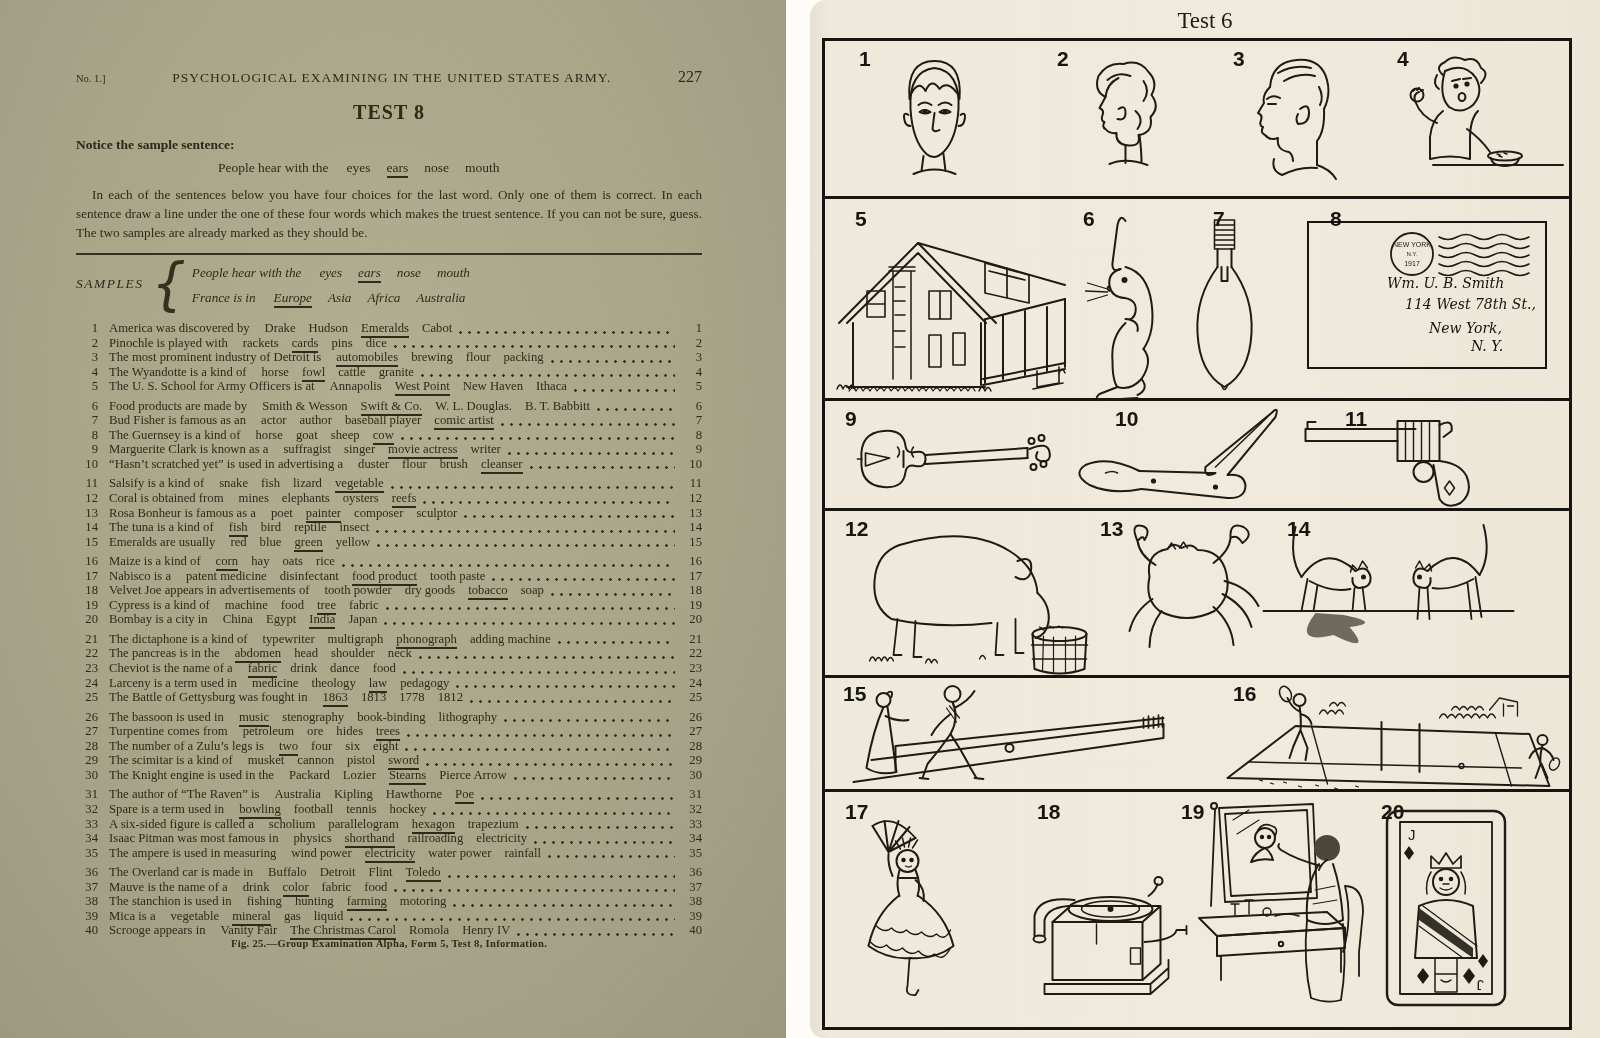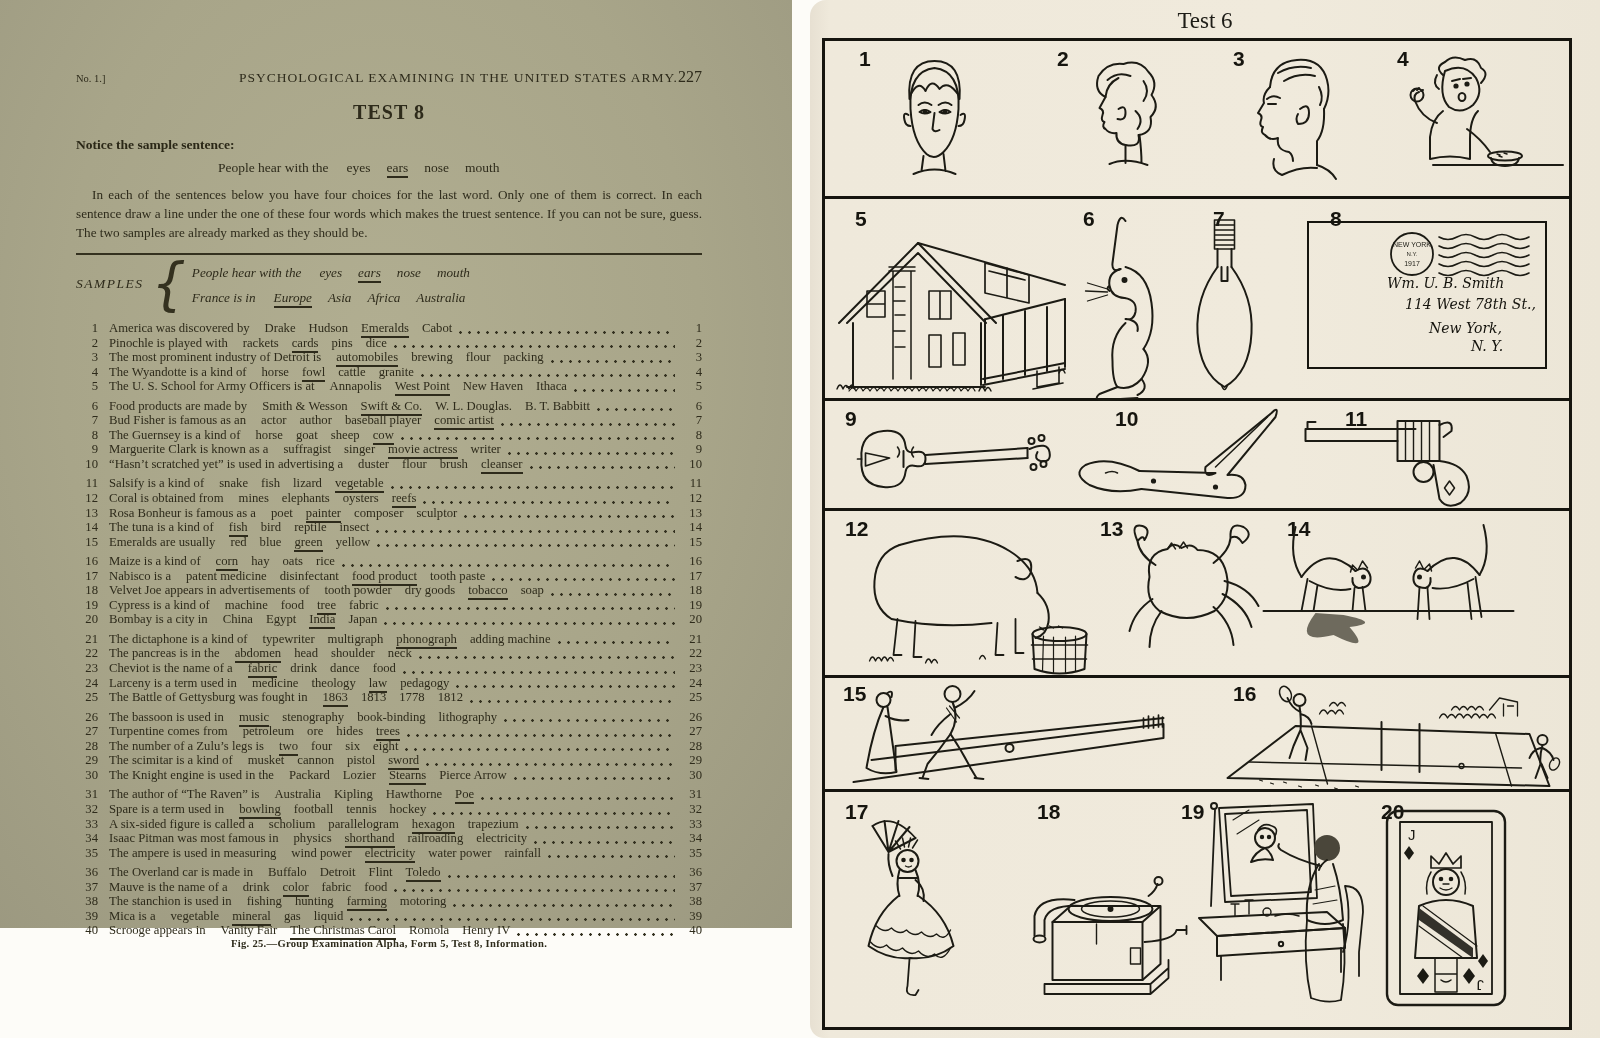--- a/index.html
+++ b/index.html
@@ -1,25 +1,25 @@
 <!DOCTYPE html>
 <html><head>
 <meta charset="utf-8">
 <style>
   html,body{margin:0;padding:0;background:#fdfcf8;}
   .stage{position:relative;width:1600px;height:1038px;overflow:hidden;background:#fdfcf8;font-family:"Liberation Serif",serif;}
 
   
-  .left-page{position:absolute;left:0;top:0;width:786px;height:928px;
+  .left-page{position:absolute;left:0;top:0;width:786px;height:1038px;
     background:radial-gradient(ellipse at 48% 38%, #b1ae91 0%, #a8a589 55%, #9b9880 100%);
-    color:#2e2b1b;padding-left:6px;}
+    color:#2e2b1b;}
   .lp-inner{position:absolute;left:76px;top:68px;width:626px;}
   .lp-header{display:flex;align-items:baseline;}
   .lp-no{font-size:10.5px;flex:0 0 auto;}
-  .lp-title{flex:1;text-align:right;font-size:13.5px;letter-spacing:1px;}
+  .lp-title{flex:1;text-align:center;font-size:13.5px;letter-spacing:1px;}
   .lp-pageno{font-size:16px;flex:0 0 auto;}
   .test-title{text-align:center;font-size:20px;font-weight:bold;letter-spacing:1px;margin-top:15px;}
   .notice{font-size:13.5px;margin-top:13px;font-weight:bold;color:#2b2817;}
   .notice-sentence{margin-top:7px;margin-left:142px;font-size:13.5px;}
   .correct-note{margin-top:8px;font-size:13.5px;}
   .instructions{margin-top:9px;font-size:13.2px;line-height:1.44;text-align:justify;text-indent:16px;}
   .rule{margin-top:11px;border-top:2.5px solid #34311f;}
   .samples{display:flex;align-items:center;margin-top:2px;font-style:italic;}
   .samples-label{font-size:13.5px;letter-spacing:1.5px;flex:0 0 auto;}
   .brace{font-family:"DejaVu Sans",sans-serif;font-size:54px;font-weight:100;margin:0 6px 0 8px;transform:scaleY(1.05);color:#34311f;flex:0 0 auto;line-height:1;}

